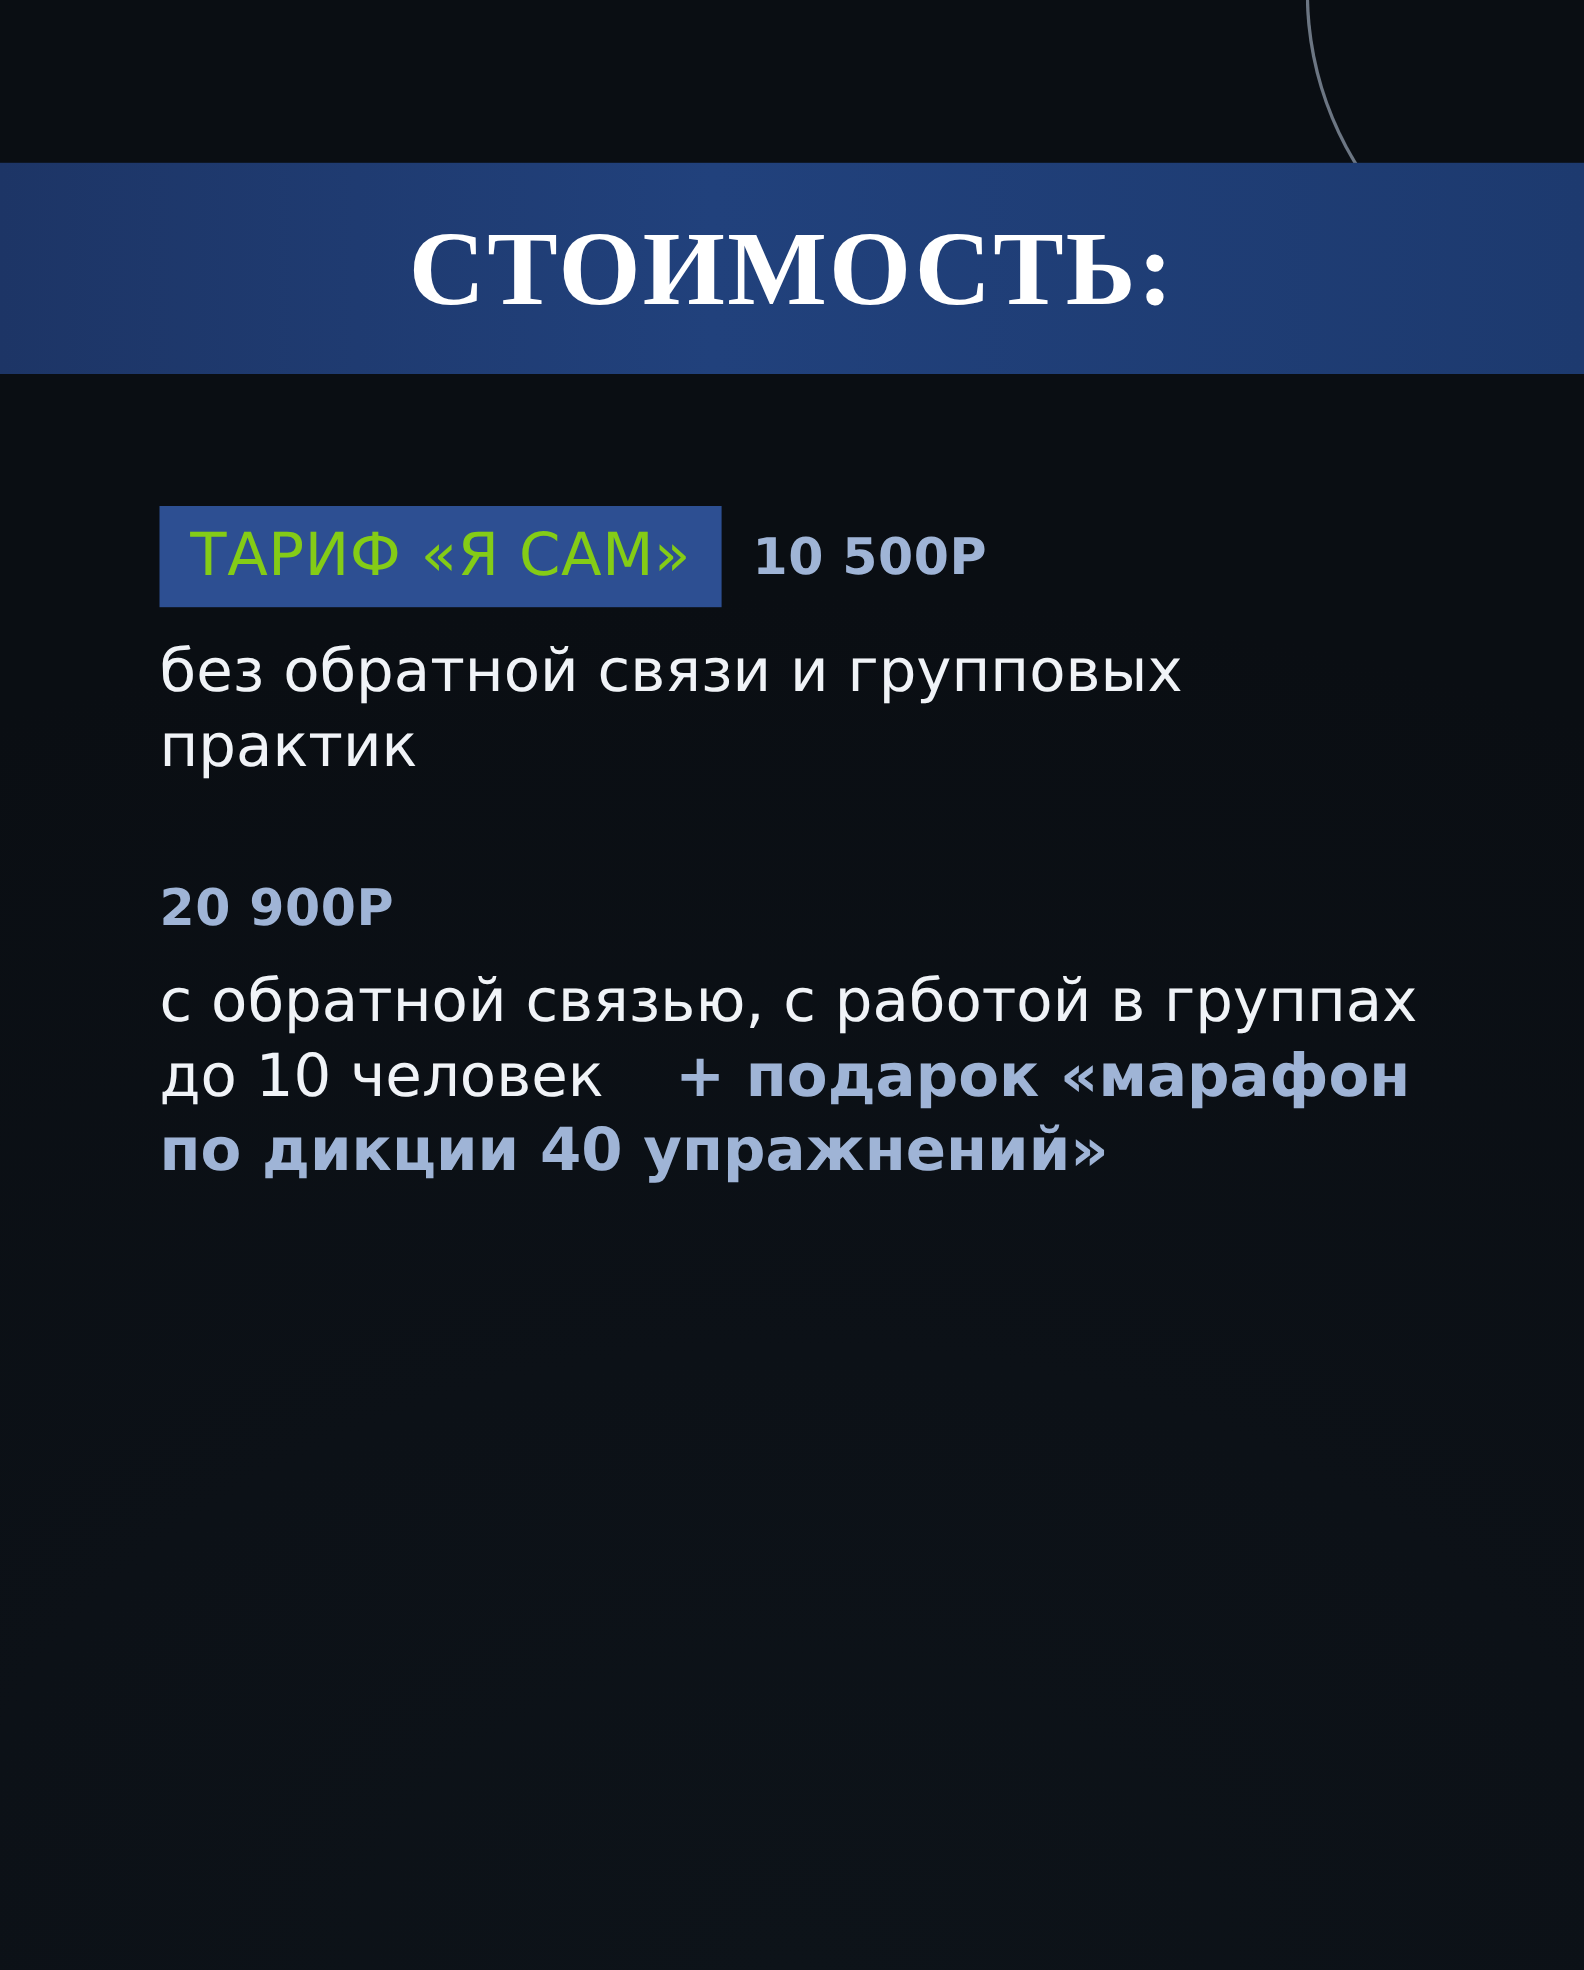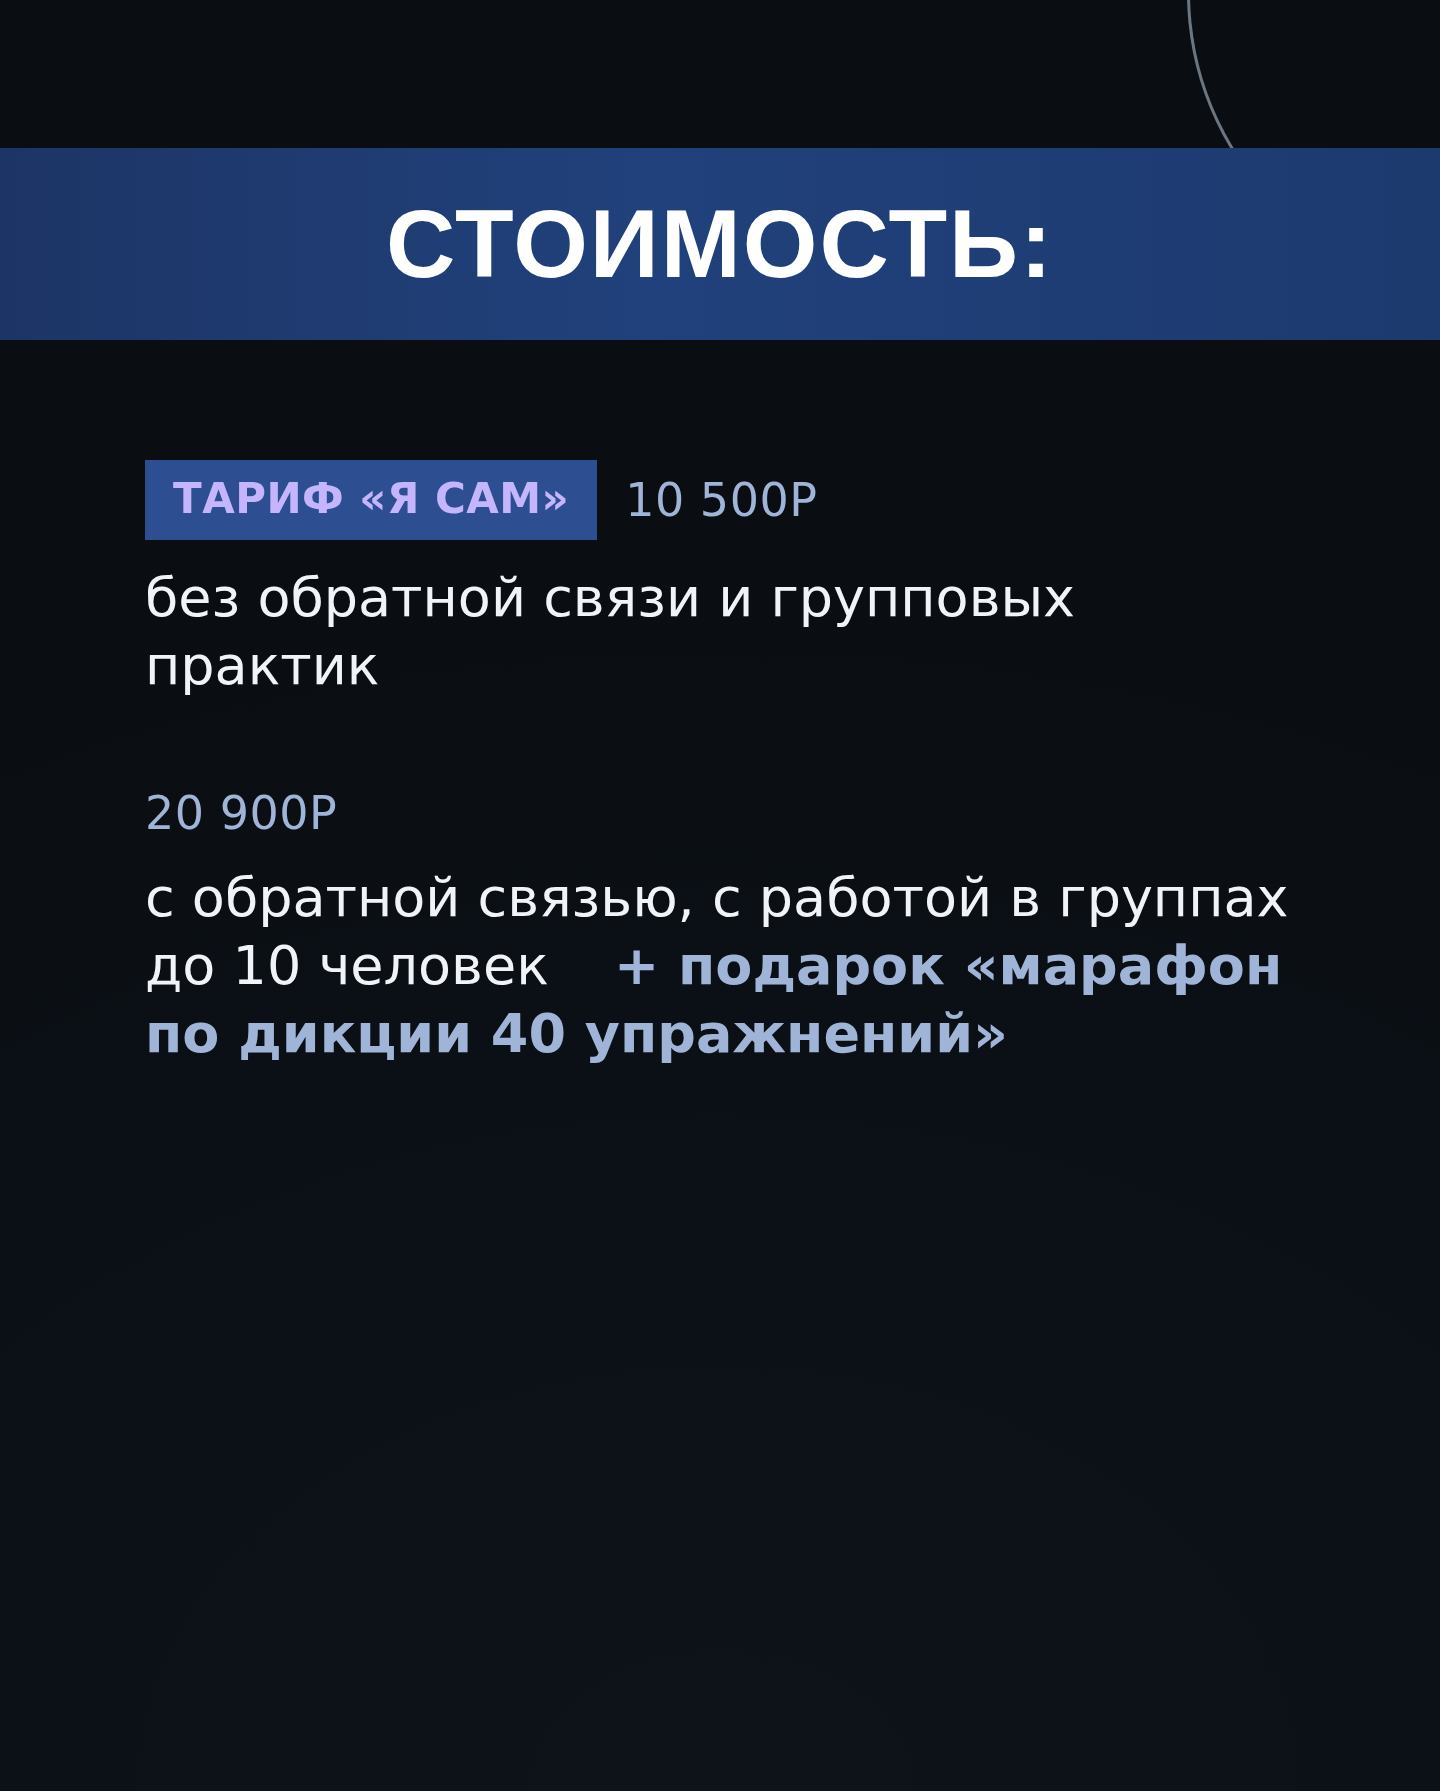--- a/index.html
+++ b/index.html
@@ -43,21 +43,21 @@
     top: 148px;
     left: 0;
     width: 1440px;
     height: 192px;
     background: linear-gradient(90deg, #1d3566 0%, #21417c 45%, #1d3a6f 100%);
     display: flex;
     align-items: center;
     justify-content: center;
   }
   .header-title {
-    font-family: Liberation Sans, sans-serif;
+    font-family: Liberation Serif, serif;
     font-weight: bold;
     color: #ffffff;
     font-size: 96px;
     letter-spacing: 2px;
     line-height: 1;
     white-space: nowrap;
   }
 
   .content {
     position: absolute;
@@ -73,31 +73,31 @@
   }
   .tier:last-child { margin-bottom: 0; }
 
   .tier-head {
     display: flex;
     align-items: center;
     gap: 28px;
   }
   .tier-chip {
     background: #2d4f92;
-    color: #c4b5fd;
-    font-weight: bold;
-    font-size: 42px;
+    color: #84cc16;
+    font-weight: normal;
+    font-size: 54px;
     letter-spacing: 0.5px;
     padding: 18px 28px 20px 28px;
     line-height: 1;
     white-space: nowrap;
   }
   .tier-price {
     color: #9fb4d6;
-    font-weight: normal;
+    font-weight: bold;
     font-size: 46px;
     letter-spacing: 0.5px;
     white-space: nowrap;
   }
 
   .tier-desc {
     margin-top: 24px;
     color: #f0f3f7;
     font-size: 54px;
     line-height: 1.26;

